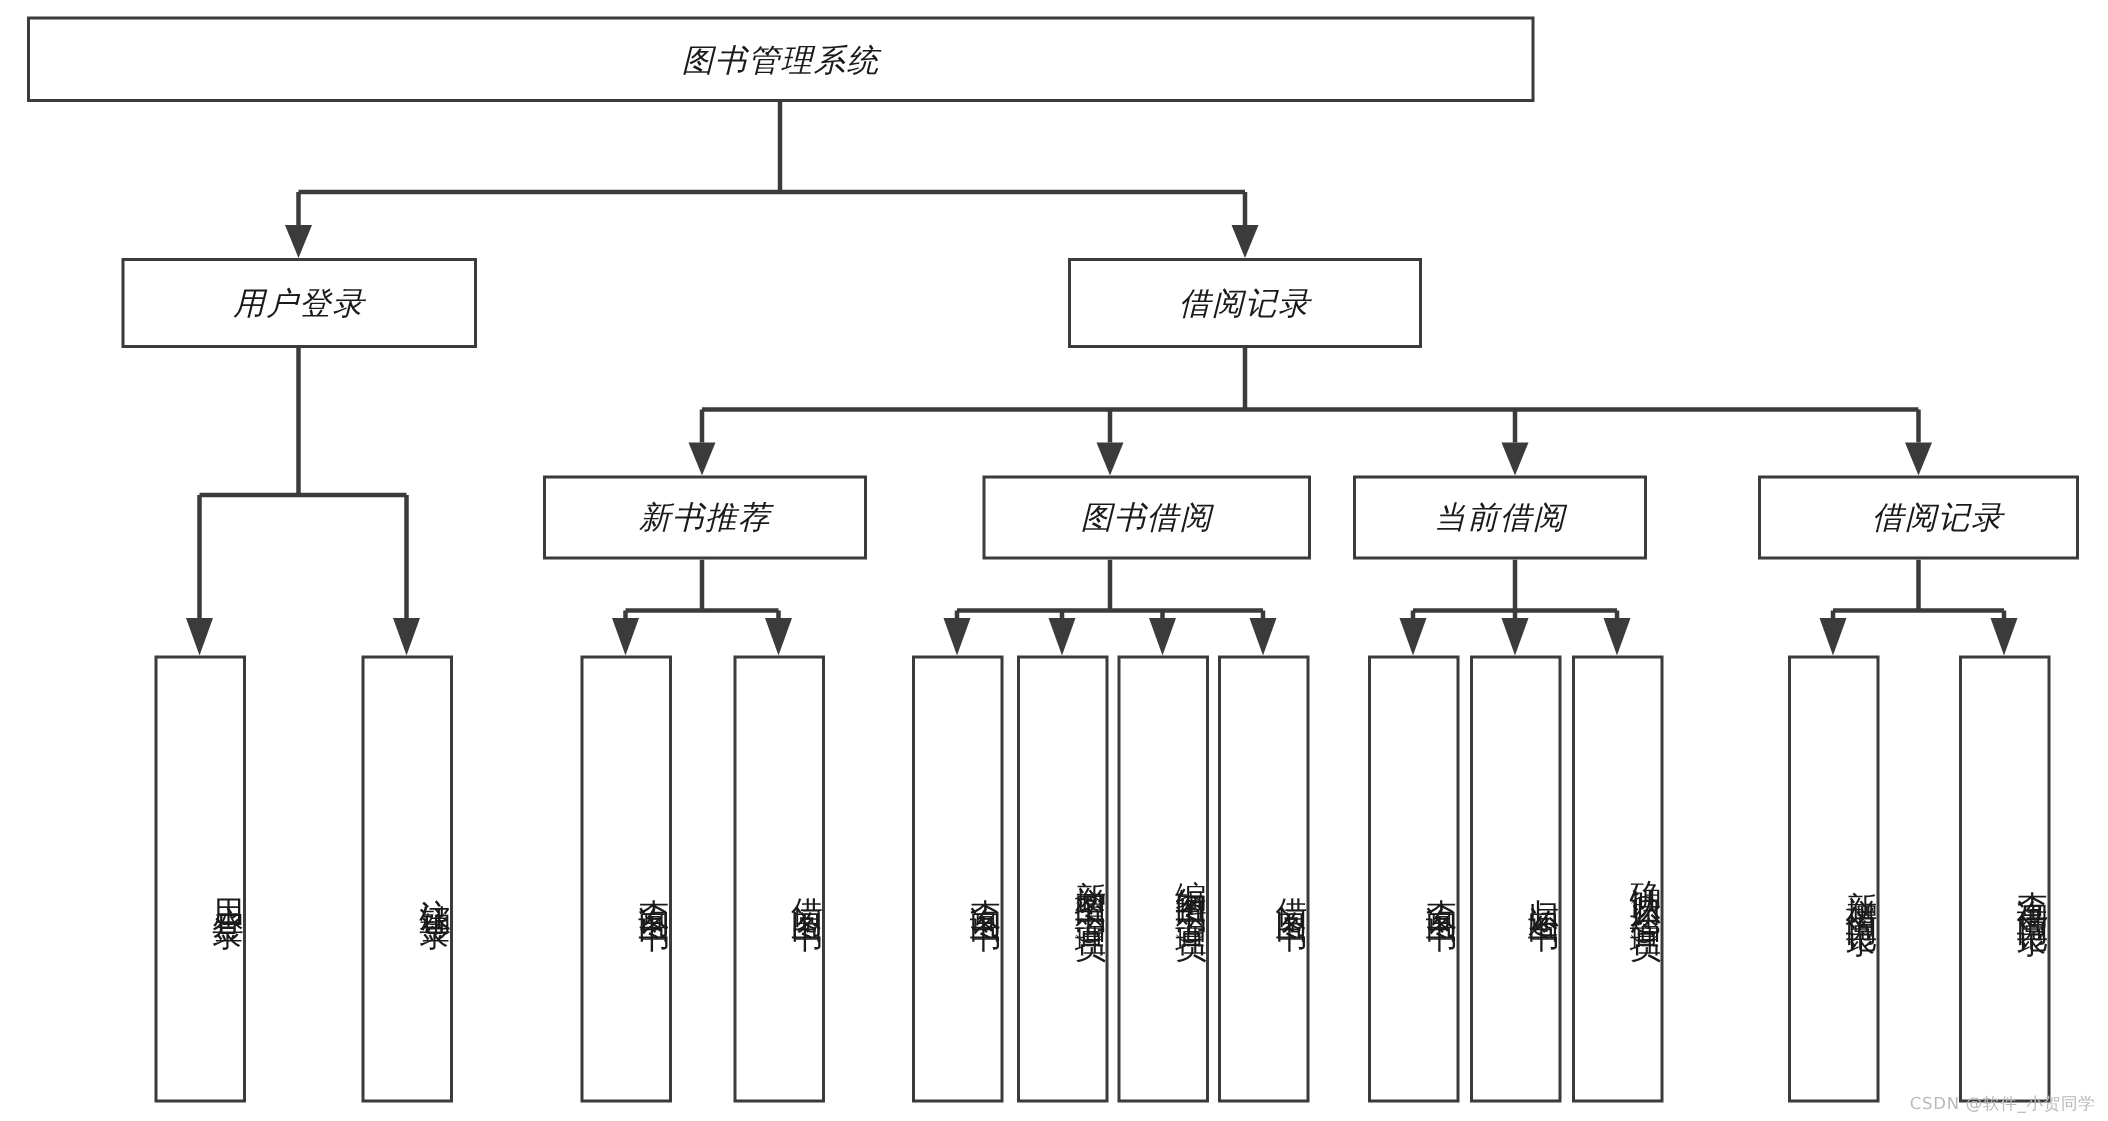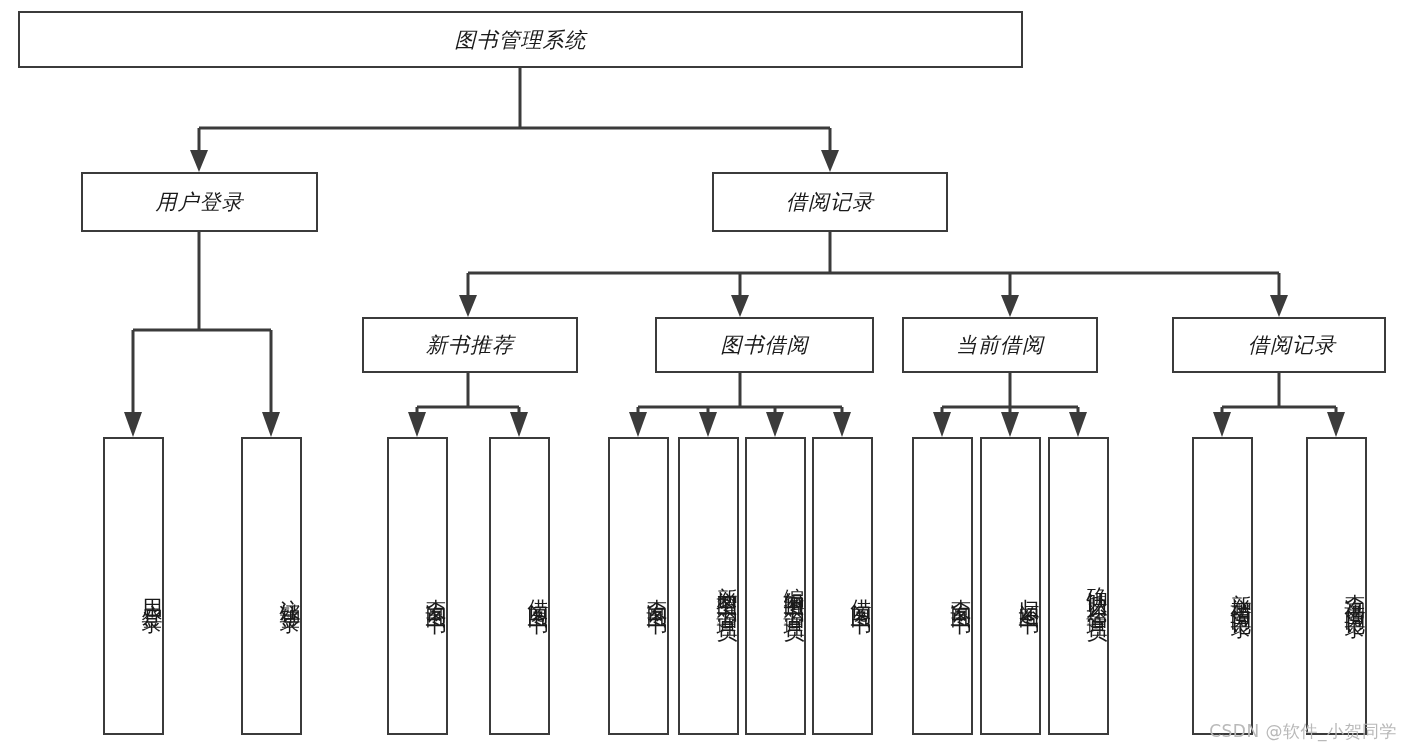--- a/index.html
+++ b/index.html
@@ -42,21 +42,21 @@
   }
   .node.v .vt{
     writing-mode:vertical-rl;
     text-orientation:upright;
     display:block;
   }
   .root{ font-size:22px; }
   .watermark{
     position:absolute;
     right:8px;bottom:4px;
-    font-size:17px;
+    font-size:11px;
     color:#b9b9b9;
     z-index:8;
     white-space:nowrap;
     letter-spacing:0.5px;
   }
   svg.links{
     position:absolute;left:0;top:0;width:1405px;height:747px;
     z-index:1;
     pointer-events:none;
   }

